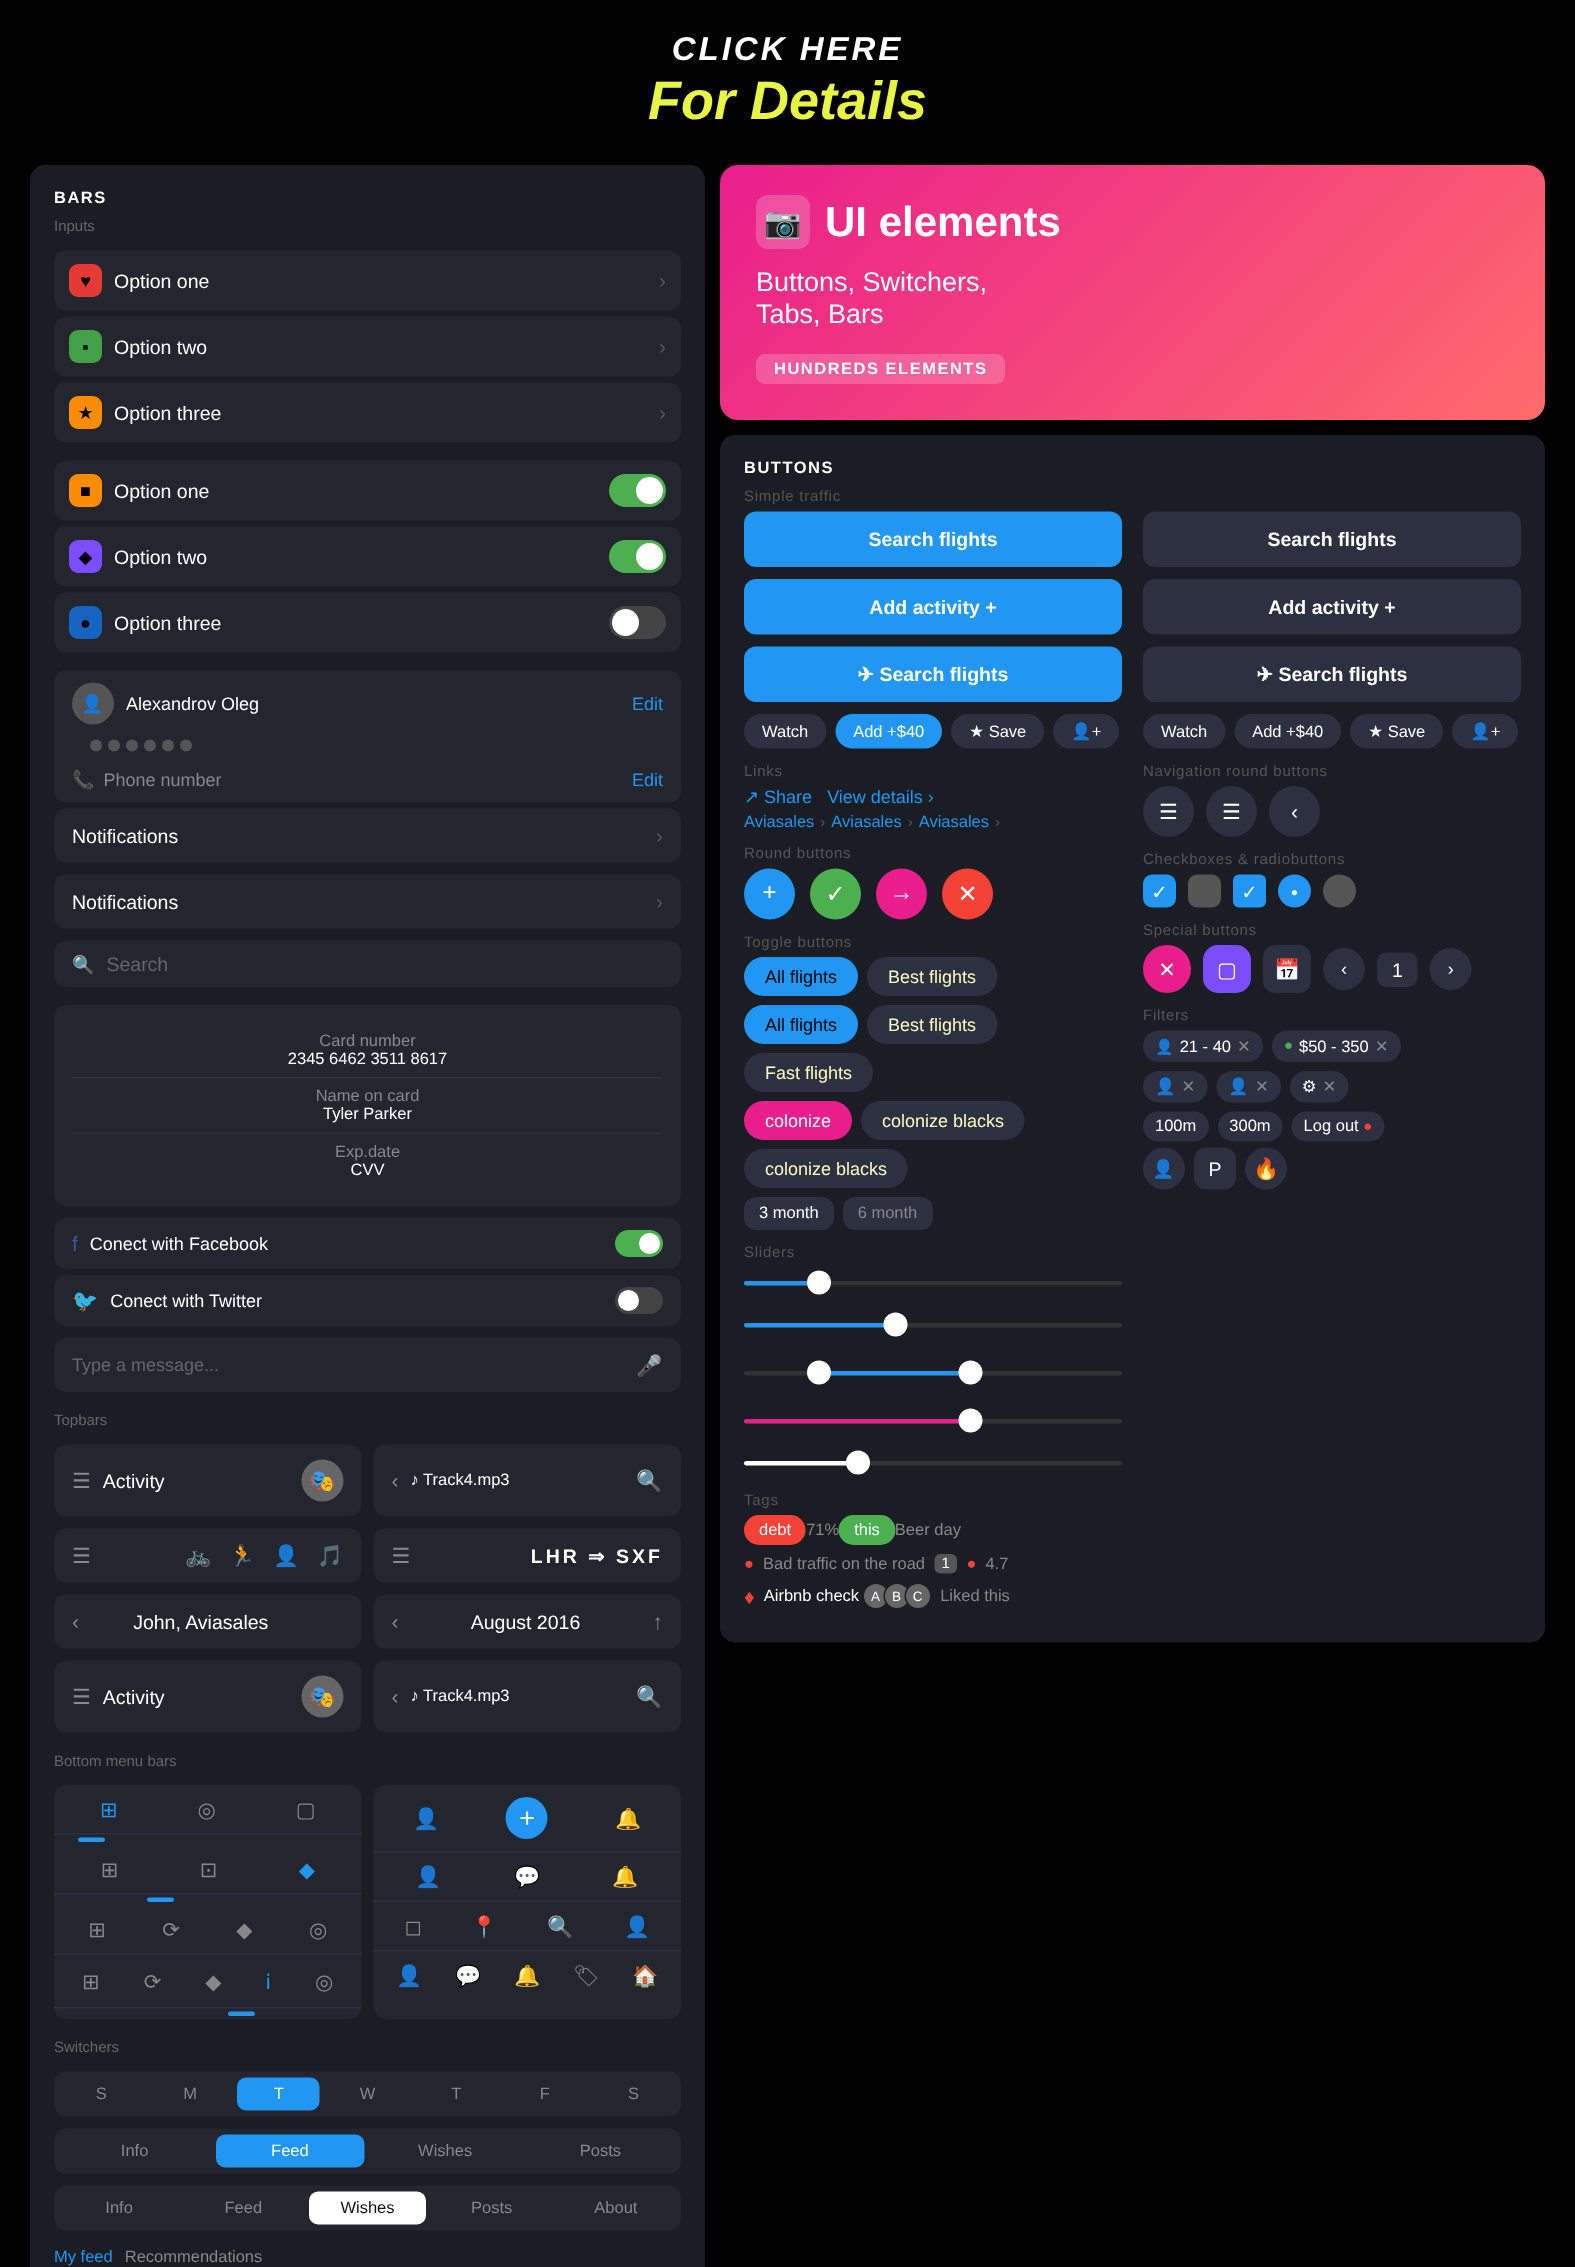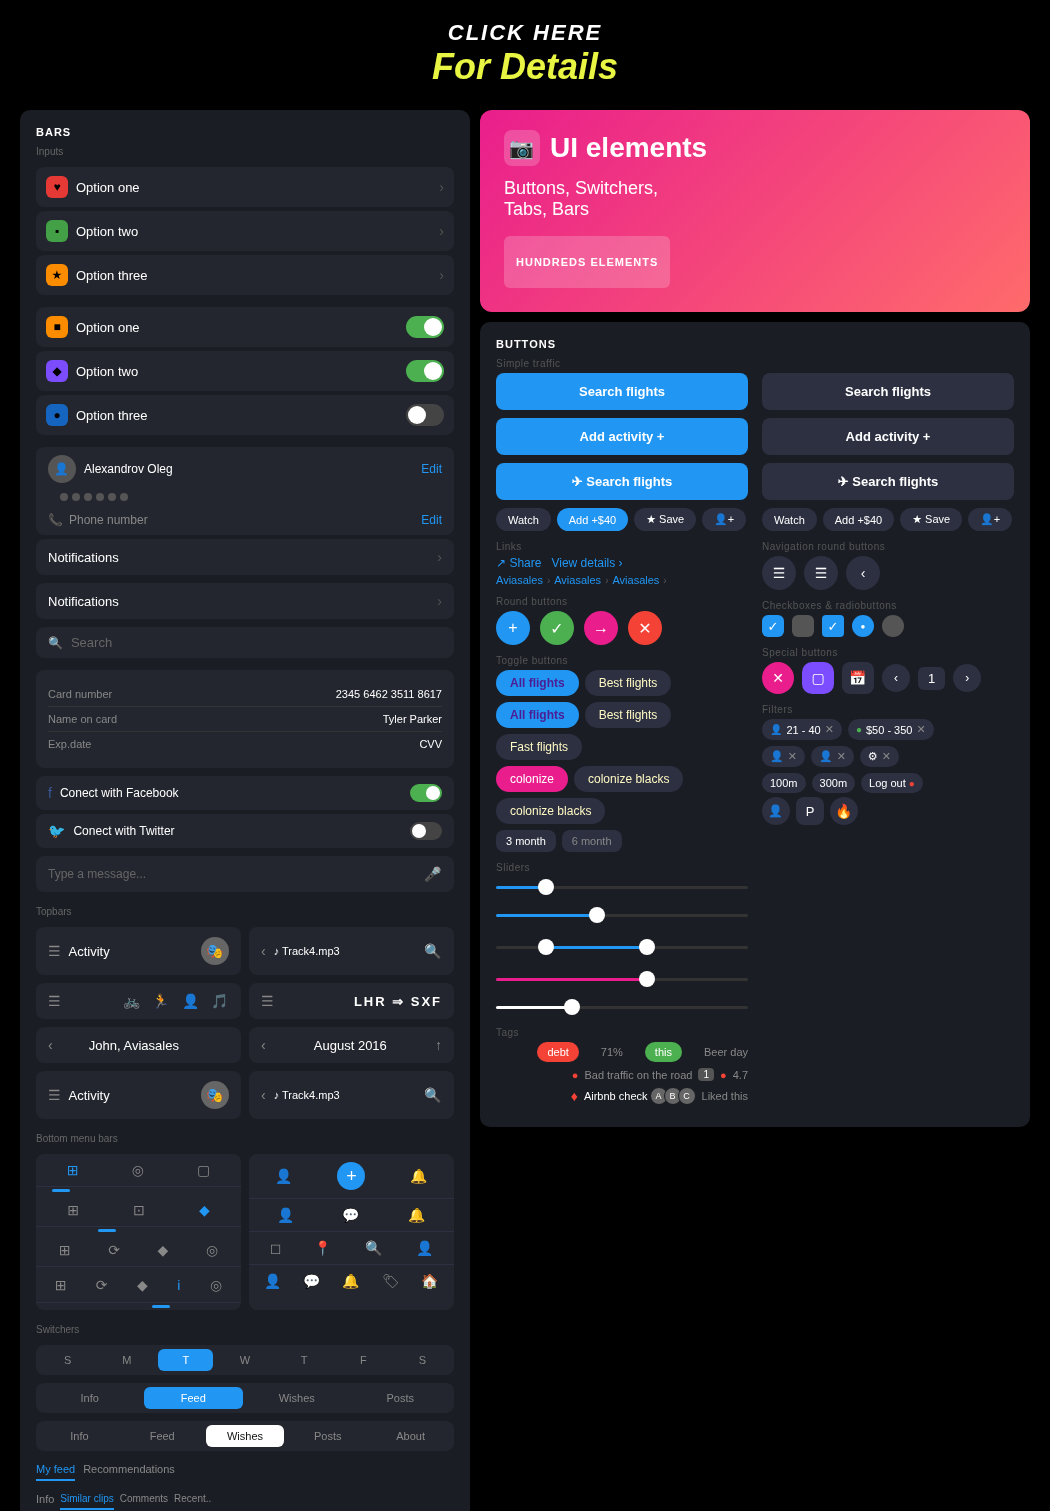--- a/index.html
+++ b/index.html
@@ -162,20 +162,21 @@
       border-radius: 8px;
       padding: 12px;
       margin-bottom: 8px;
     }
     .form-row {
       display: flex;
       justify-content: space-between;
       align-items: center;
       padding: 6px 0;
       border-bottom: 1px solid #333;
+      flex-direction: column;
     }
     .form-row:last-child { border-bottom: none; }
     .form-label { color: #888; font-size: 11px; }
     .form-value { color: #fff; font-size: 11px; }
 
     
     .connect-row {
       display: flex;
       align-items: center;
       justify-content: space-between;
@@ -443,21 +444,21 @@
       font-weight: 700;
     }
     .promo-subtitle {
       font-size: 18px;
       margin-bottom: 16px;
     }
     .promo-badge {
       display: inline-block;
       background: rgba(255,255,255,0.2);
       border-radius: 6px;
-      padding: 20px 12px;
+      padding: 4px 12px;
       font-size: 11px;
       font-weight: 700;
       letter-spacing: 1px;
       text-align: center;
     }
 
     
     .buttons-panel {
       background: #1a1d24;
       border-radius: 10px;
@@ -731,21 +732,21 @@
 
     
     .toggle-btn-group { display: flex; gap: 6px; flex-wrap: wrap; margin-bottom: 6px; }
     .tgl-btn {
       padding: 6px 14px;
       border-radius: 20px;
       font-size: 12px;
       border: none;
       cursor: pointer;
     }
-    .tgl-active { background: #2196f3; color: #4c1d95; font-weight: bold; }
+    .tgl-active { background: #2196f3; color: #000000; }
     .tgl-inactive { background: #2d3040; color: #fef9c3; }
     .tgl-pink { background: #e91e8c; color: #fff; }
     .tgl-3m { padding: 5px 10px; border-radius: 8px; background: #2d3040; color: #fff; font-size: 11px; border: none; cursor: pointer; }
     .tgl-6m { padding: 5px 10px; border-radius: 8px; background: #2d3040; color: #888; font-size: 11px; border: none; cursor: pointer; }
 
     
     .slider-section { margin-top: 10px; }
     .slider-container { margin-bottom: 8px; position: relative; height: 20px; display: flex; align-items: center; }
     .slider-track {
       width: 100%;
@@ -773,21 +774,21 @@
     }
     .slider-range-fill {
       position: absolute;
       height: 100%;
       background: #2196f3;
       top: 0;
     }
 
     
     .tags-section { margin-top: 10px; }
-    .tag-row { display: flex; gap: 22px; flex-wrap: wrap; align-items: center; margin-bottom: 6px; justify-content: flex-end; }
+    .tag-row { display: flex; gap: 0; flex-wrap: wrap; align-items: center; margin-bottom: 6px; }
     .tag {
       padding: 4px 10px;
       border-radius: 20px;
       font-size: 11px;
       color: #fff;
     }
     .tag-red { background: #f44336; }
     .tag-green { background: #4caf50; }
     .tag-road-row { display: flex; align-items: center; gap: 6px; font-size: 11px; color: #888; }
     .tag-dot-red { color: #f44336; }

